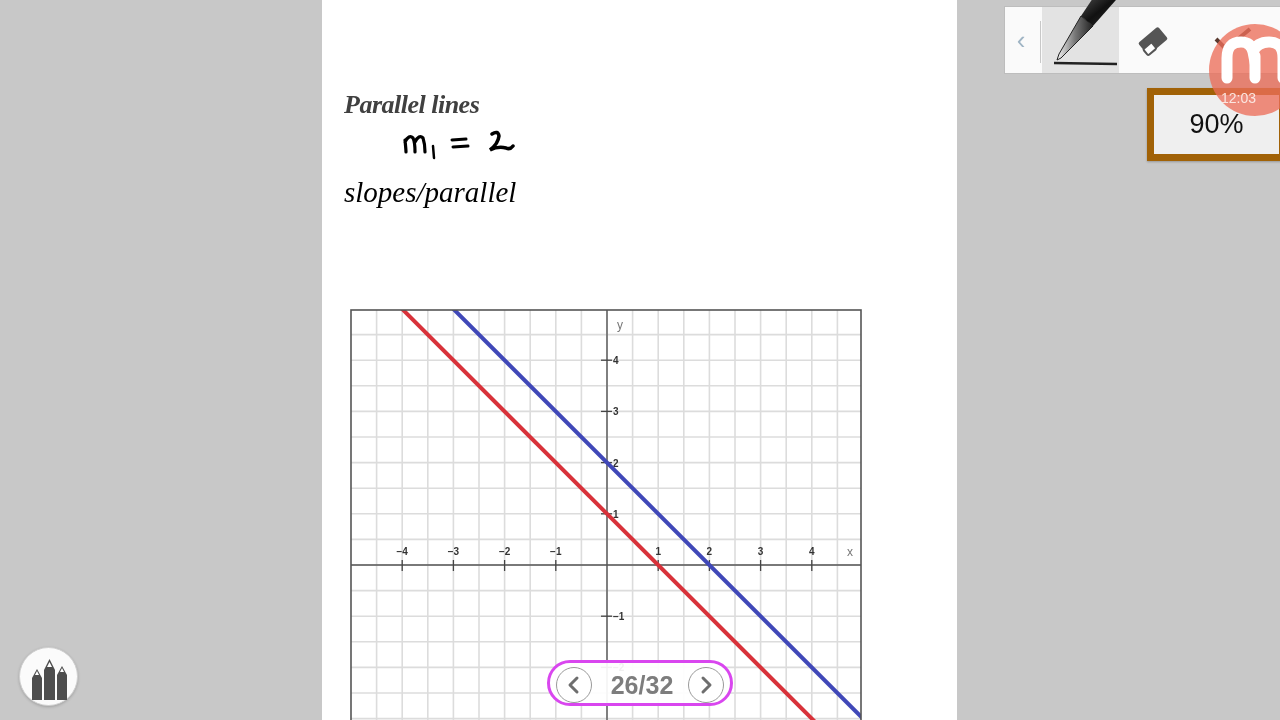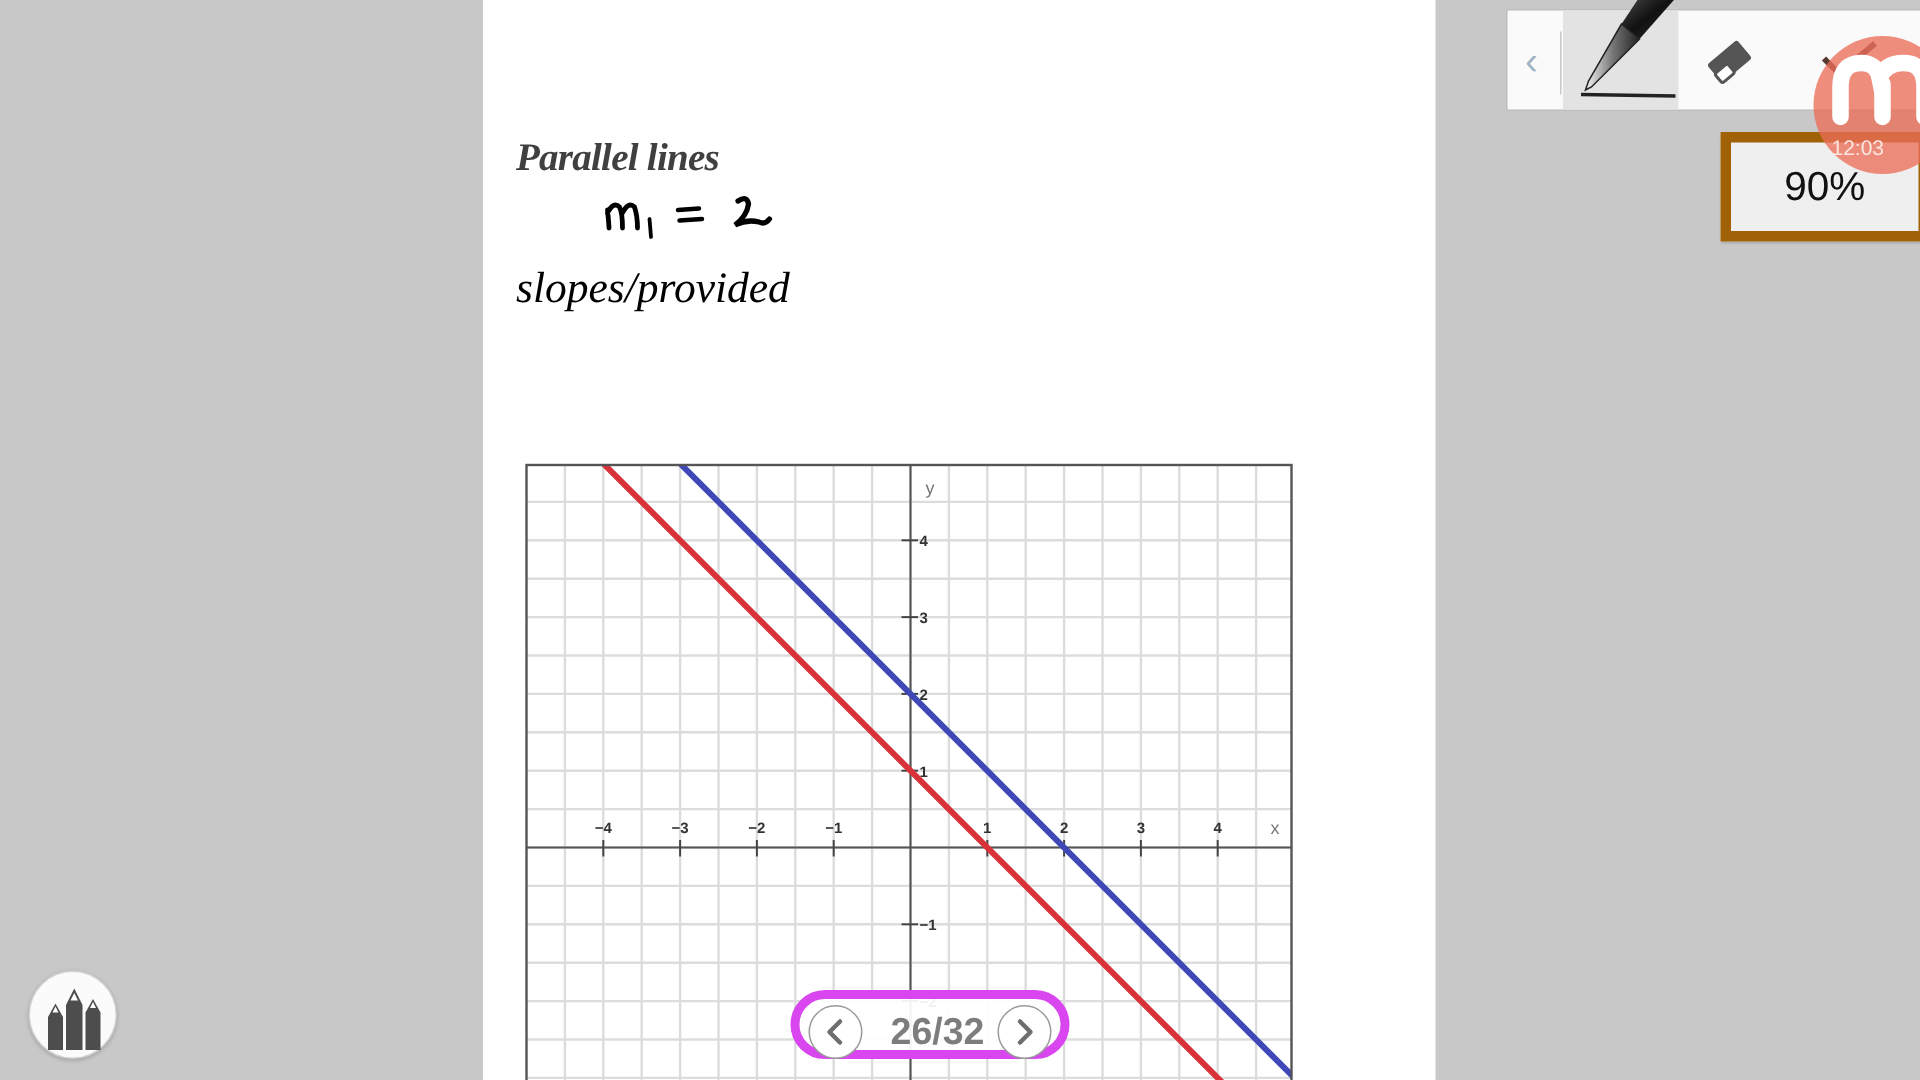--- a/index.html
+++ b/index.html
@@ -64,23 +64,23 @@
       position: absolute; left: 1209px; top: 24px; width: 92px; height: 92px;
       border-radius: 50%; background: rgba(236,110,90,0.78);
     }
     .watermark .m {
       position: absolute; left: 8px; top: 10px; width: 80px; height: 50px;
     }
     .watermark .time {
       position: absolute; left: 12px; top: 66px; font-size: 14px; color: #fbe6e0;
     }
     .pager {
-      position: absolute; left: 527px; top: 660px; width: 186px; height: 46px;
+      position: absolute; left: 547px; top: 660px; width: 186px; height: 46px;
       border-radius: 23px; background: rgba(255,255,255,0.93);
-      border: 6px solid #d946ef; box-sizing: border-box;
+      border: 3px solid #d946ef; box-sizing: border-box;
     }
     .pager-btn {
       position: absolute; top: 4px; width: 36px; height: 36px; border-radius: 50%;
       border: 1px solid #9a9a9a; box-sizing: border-box; background: #fff;
       display: flex; align-items: center; justify-content: center; cursor: pointer;
     }
     .pager-btn.prev { left: 6px; }
     .pager-btn.next { right: 6px; }
     .pager-label {
       position: absolute; left: 46px; width: 92px; top: 8px; text-align: center;
@@ -100,21 +100,21 @@
 <div class="title">Parallel lines</div>
 
 <svg class="handwriting" viewBox="0 0 130 45">
   <path d="M5 18 Q6 28 6 30 M5 20 Q9 12 13 16 Q15 20 15 30 M15 20 Q19 12 23 16 Q25 22 25 30" stroke="#000" stroke-width="3.2" fill="none" stroke-linecap="round"></path>
   <path d="M33 24 L34 36" stroke="#000" stroke-width="2.5" fill="none" stroke-linecap="round"></path>
   <path d="M52 18 L66 17 M53 25 L68 24" stroke="#000" stroke-width="3" fill="none" stroke-linecap="round"></path>
   <path d="M92 12 Q98 8 99 14 Q98 22 90 28 Q98 24 106 26 Q110 28 113 24" stroke="#000" stroke-width="3.5" fill="none" stroke-linecap="round"></path>
 </svg>
 
 <div class="body-text">
-  <div>slopes/provided</div>
+  <div>slopes/parallel</div>
 </div>
 
 <svg class="chart" id="chart" viewBox="345 305 525 420">
     <line x1="607" y1="310" x2="607" y2="740" stroke="#dcdcdc" stroke-width="1.6"></line>
     <line x1="632.6" y1="310" x2="632.6" y2="740" stroke="#dcdcdc" stroke-width="1.6"></line>
     <line x1="658.2" y1="310" x2="658.2" y2="740" stroke="#dcdcdc" stroke-width="1.6"></line>
     <line x1="683.8000000000001" y1="310" x2="683.8000000000001" y2="740" stroke="#dcdcdc" stroke-width="1.6"></line>
     <line x1="709.4000000000001" y1="310" x2="709.4000000000001" y2="740" stroke="#dcdcdc" stroke-width="1.6"></line>
     <line x1="735.0000000000001" y1="310" x2="735.0000000000001" y2="740" stroke="#dcdcdc" stroke-width="1.6"></line>
     <line x1="760.6000000000001" y1="310" x2="760.6000000000001" y2="740" stroke="#dcdcdc" stroke-width="1.6"></line>

